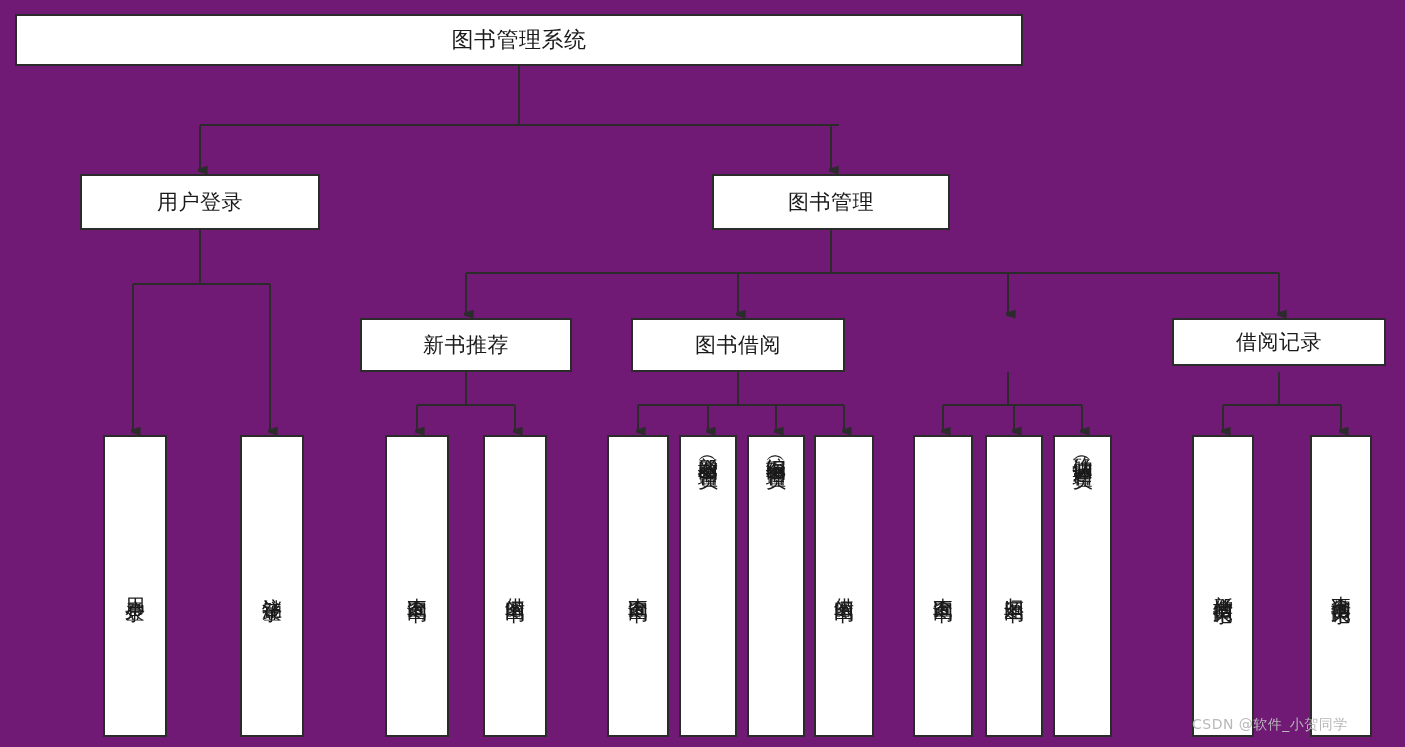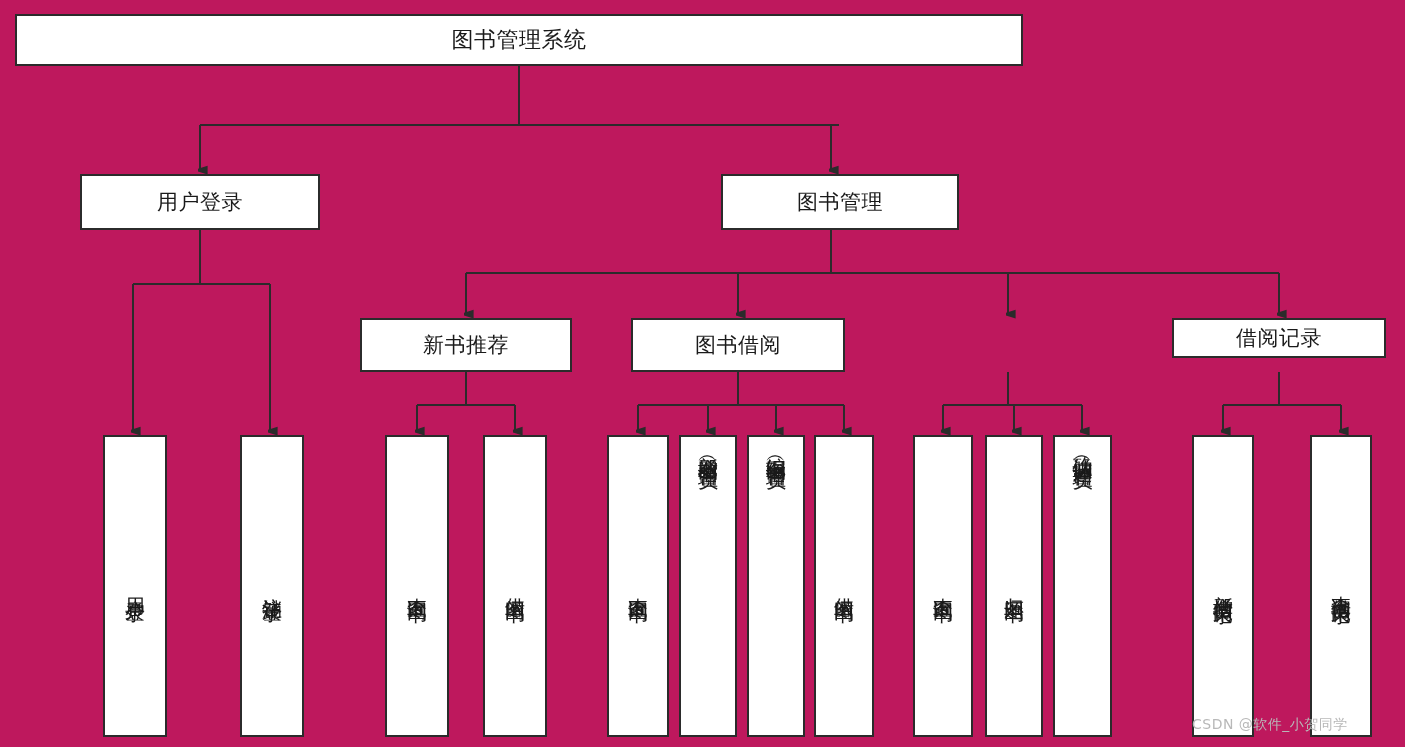--- a/index.html
+++ b/index.html
@@ -8,21 +8,21 @@
     padding: 0;
     background: #ffffff;
   }
   body {
     font-family: "DejaVu Sans", "Liberation Sans", sans-serif;
   }
   #canvas {
     position: relative;
     width: 1405px;
     height: 747px;
-    background: #be185d;
+    background: #701a75;
     overflow: hidden;
   }
   #edges {
     position: absolute;
     left: 0;
     top: 0;
     width: 1405px;
     height: 747px;
     pointer-events: none;
   }
@@ -138,31 +138,31 @@
     </g>
   </svg>
 
   <div class="node h root" style="left:15px; top:14px; width:1008px; height:52px;">
     <span class="label">图书管理系统</span>
   </div>
 
   <div class="node h" style="left:80px; top:174px; width:240px; height:56px;">
     <span class="label">用户登录</span>
   </div>
-  <div class="node h" style="left:712px; top:174px; width:238px; height:56px;margin-left:9px;">
+  <div class="node h" style="left:712px; top:174px; width:238px; height:56px;">
     <span class="label">图书管理</span>
   </div>
 
   <div class="node h" style="left:631px; top:318px; width:214px; height:54px;">
     <span class="label">图书借阅</span>
   </div>
   <div class="node h" style="left:360px; top:318px; width:212px; height:54px;">
     <span class="label">新书推荐</span>
   </div>
-  <div class="node h" style="left:1172px; top:318px; width:214px; height:40px;">
+  <div class="node h" style="left:1172px; top:318px; width:214px; height:48px;">
     <span class="label">借阅记录</span>
   </div>
 
   <div class="node v center" style="left:103px; top:435px; width:64px; height:302px;">
     <span class="label">用户登录</span>
   </div>
   <div class="node v center" style="left:240px; top:435px; width:64px; height:302px;">
     <span class="label">注销登录</span>
   </div>
 

